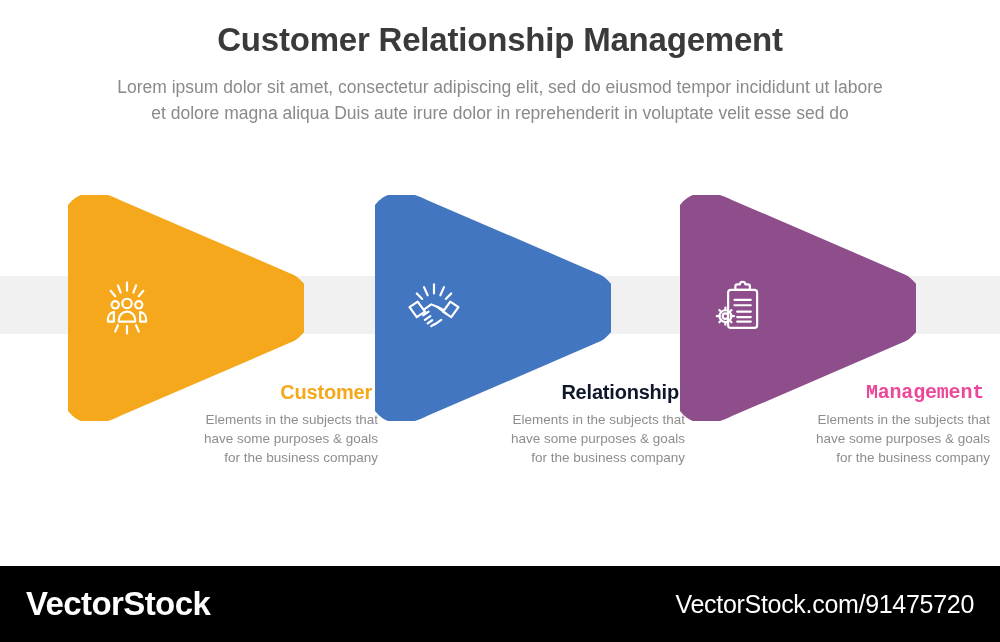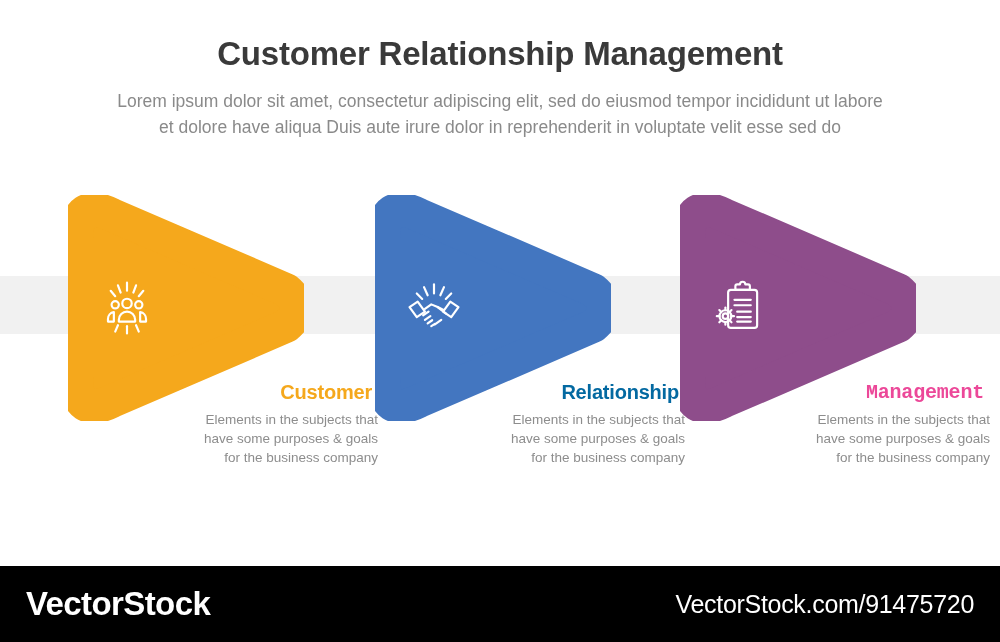--- a/index.html
+++ b/index.html
@@ -20,21 +20,21 @@
     background: #ffffff;
     overflow: hidden;
   }
 
   
   #header {
     position: absolute;
     top: 0;
     left: 0;
     width: 1000px;
-    padding-top: 34px;
+    padding-top: 20px;
     text-align: center;
   }
   #main-title {
     font-size: 33px;
     font-weight: bold;
     color: #3a3a3a;
     letter-spacing: -0.2px;
     line-height: 40px;
     margin: 0;
   }
@@ -152,21 +152,21 @@
 </style>
 </head>
 <body>
 
 <div id="canvas">
 
   <div id="header">
     <div id="main-title" style="color: rgb(58, 58, 58);">Customer Relationship Management</div>
     <div id="subtitle" style="color: rgb(138, 138, 138);">
       <span class="sub-line">Lorem ipsum dolor sit amet, consectetur adipiscing elit, sed do eiusmod tempor incididunt ut labore</span>
-      <span class="sub-line">et dolore have aliqua Duis aute irure dolor in reprehenderit in voluptate velit esse sed do</span>
+      <span class="sub-line">et dolore magna aliqua Duis aute irure dolor in reprehenderit in voluptate velit esse sed do</span>
     </div>
   </div>
 
   <div id="gray-band" style="background: rgb(241, 241, 241);"></div>
 
   <div class="item" id="item-0">
     <div class="triangle-wrap">
       <svg class="triangle-svg" viewBox="0 0 236 226">
         <path id="tri-path-0" d="M 8 44 Q 8 2 44 20 L 218 95 Q 240 113 218 131 L 44 206 Q 8 224 8 182 Z" fill="#f5a81c" stroke="#f5a81c" stroke-width="34" stroke-linejoin="round"></path>
       </svg>
@@ -214,21 +214,21 @@
         <path d="M 59 31 L 50 25 L 42 36 L 51 42 Z"></path>
         <path d="M 22 33 L 29 28 L 36 31 L 45 38"></path>
         <path d="M 36 31 L 42 34"></path>
         <path d="M 20 40 L 26 36"></path>
         <path d="M 22 45 L 28 41"></path>
         <path d="M 25 49 L 30 45.5"></path>
         <path d="M 29 52 L 33 49.5"></path>
         <path d="M 33 50 L 40 45"></path>
       </svg>
     </div>
-    <div class="item-heading" style="color:#0369a1;">Relationship</div>
+    <div class="item-heading" style="color:#0f172a;">Relationship</div>
     <div class="item-desc">
       <span class="desc-line">Elements in the subjects that</span>
       <span class="desc-line">have  some purposes &amp; goals</span>
       <span class="desc-line">for the  business company</span>
     </div>
   </div>
 
   <div class="item" id="item-2">
     <div class="triangle-wrap">
       <svg class="triangle-svg" viewBox="0 0 236 226">

